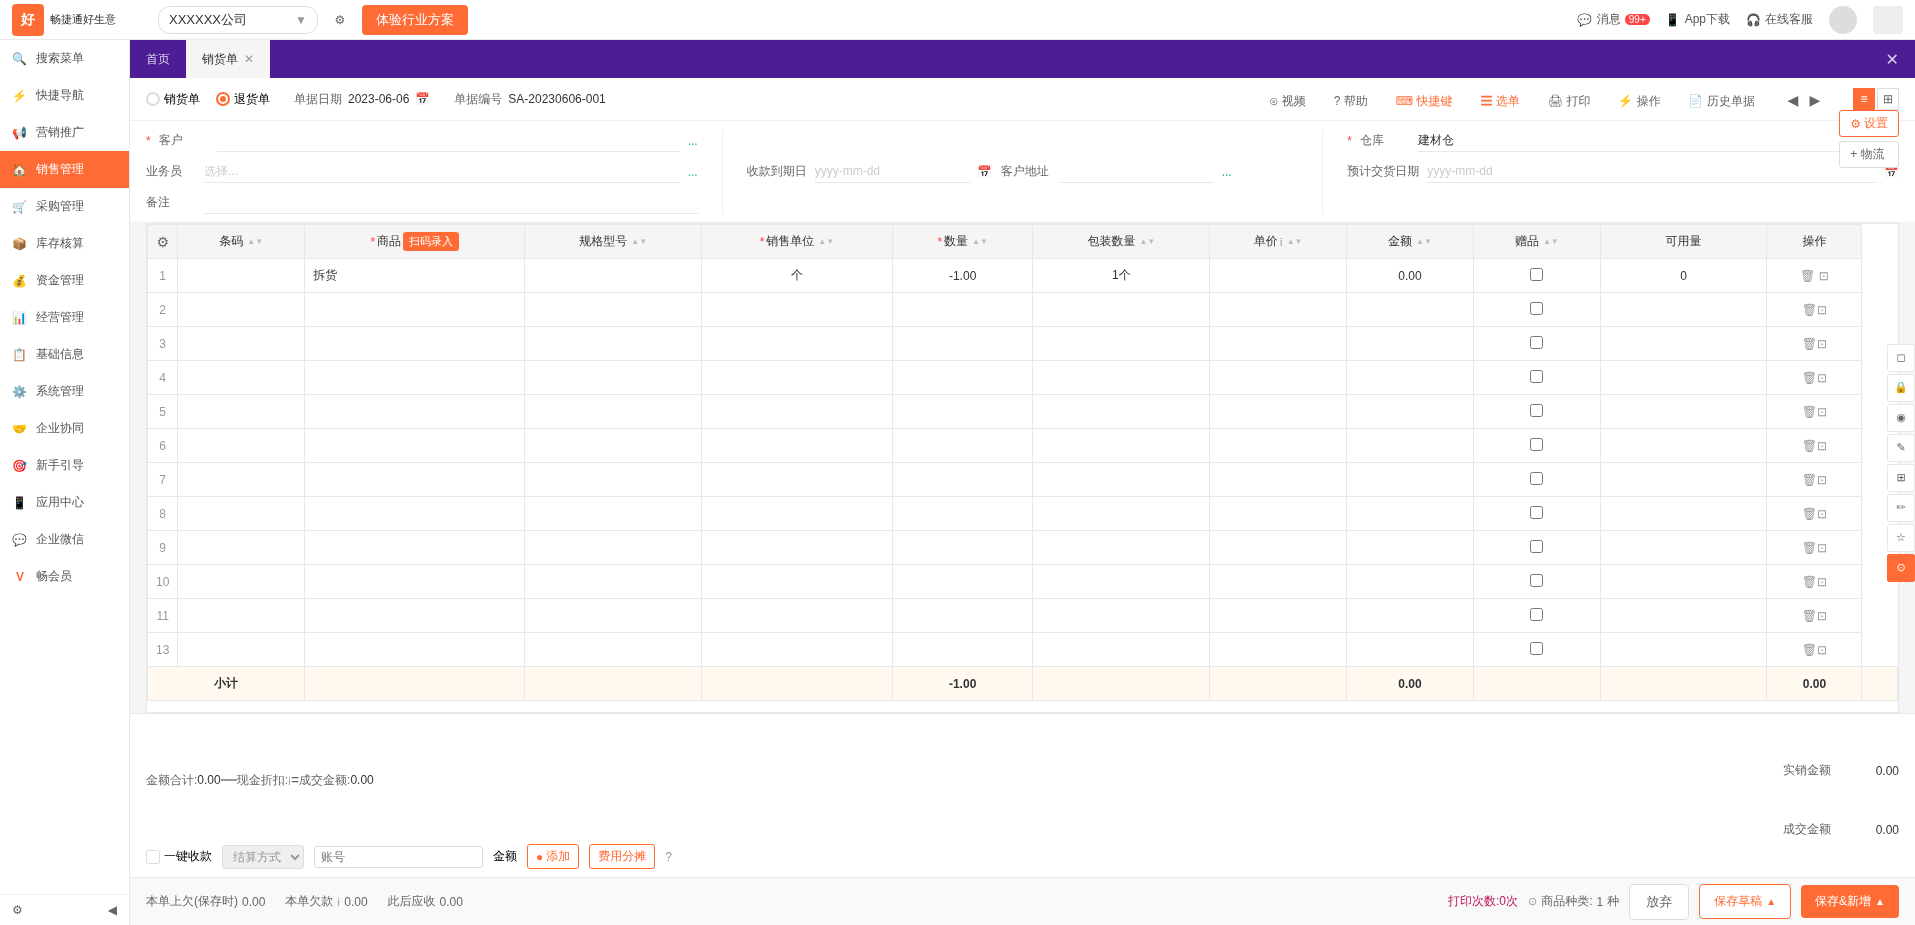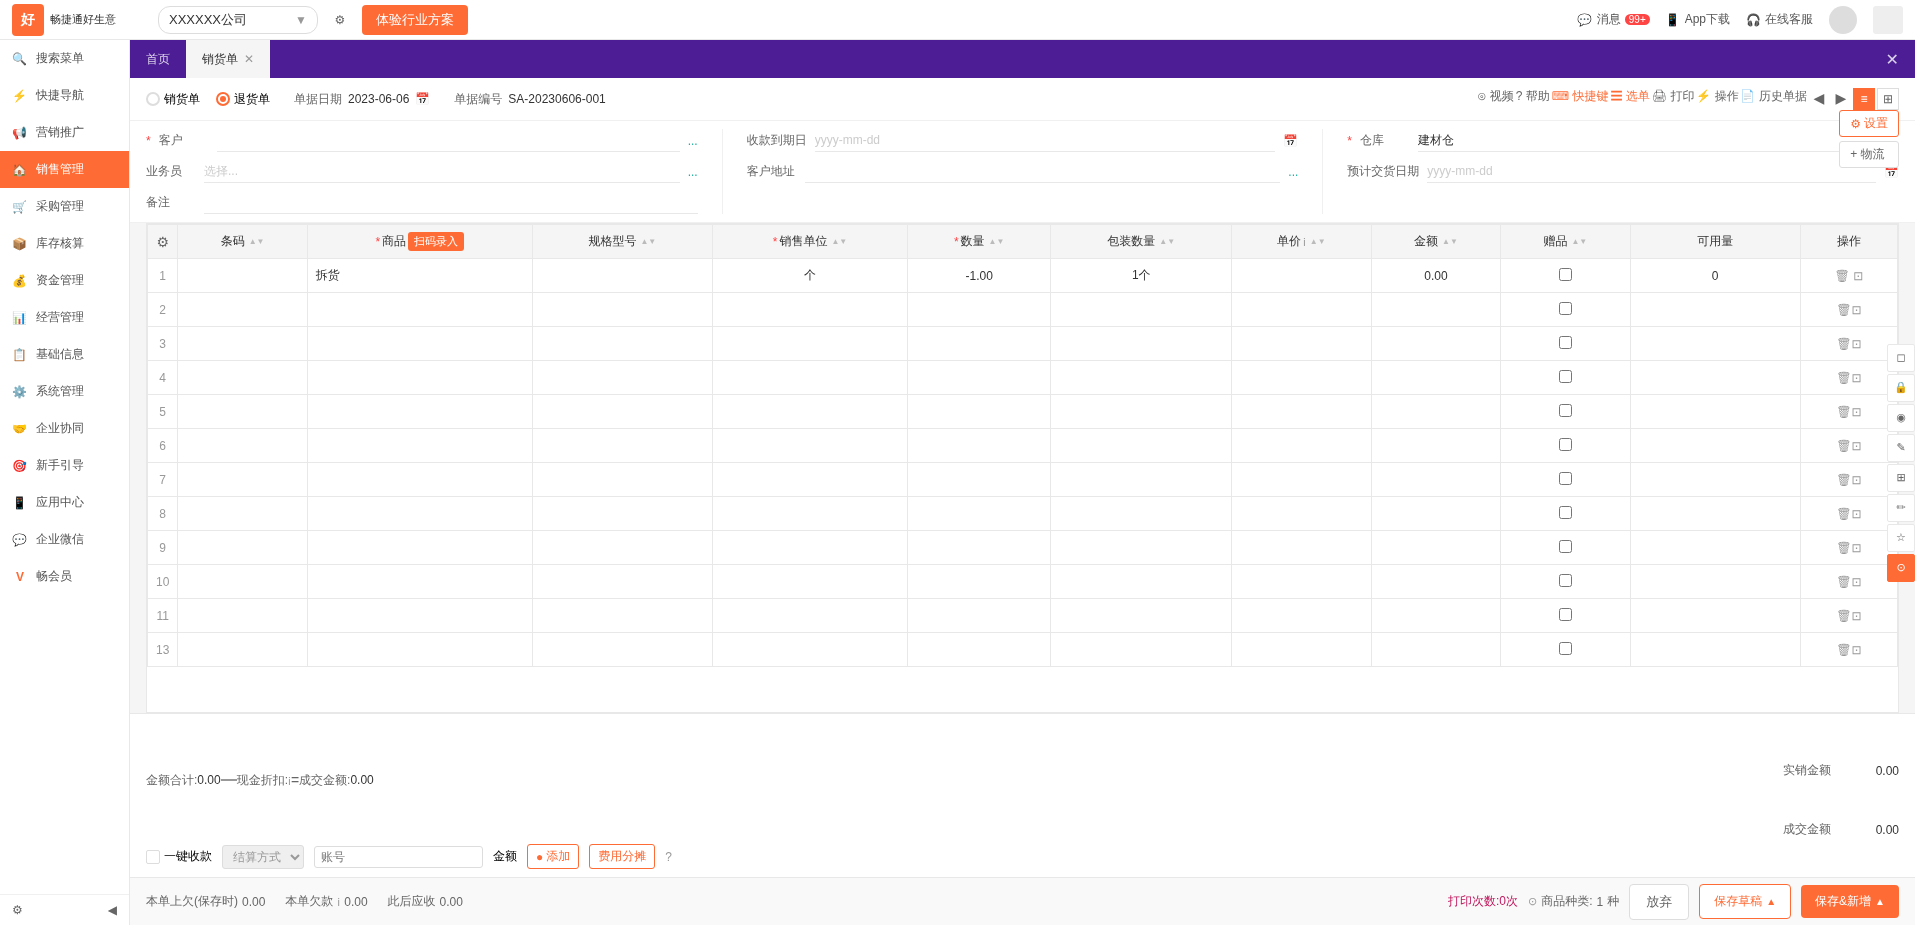--- a/index.html
+++ b/index.html
@@ -42,21 +42,21 @@
     .form-area { background: #fff; flex-shrink: 0; }
     .form-header { display: flex; align-items: center; padding: 10px 16px; gap: 24px; border-bottom: 1px solid #f0f0f0; }
     .radio-group { display: flex; align-items: center; gap: 16px; }
     .radio-item { display: flex; align-items: center; gap: 4px; cursor: pointer; }
     .radio-circle { width: 14px; height: 14px; border: 2px solid #ddd; border-radius: 50%; display: flex; align-items: center; justify-content: center; }
     .radio-circle.selected { border-color: #ff6b35; }
     .radio-dot { width: 6px; height: 6px; background: #ff6b35; border-radius: 50%; }
     .form-header-field { display: flex; align-items: center; gap: 6px; justify-content: center; }
     .field-label { color: #666; }
     .field-value { color: #333; }
-    .header-right-actions { margin-left: auto; display: flex; align-items: flex-start; gap: 2px; }
+    .header-right-actions { margin-left: auto; display: flex; align-items: flex-end; gap: 28px; }
     .action-link { color: #666; cursor: pointer; display: flex; align-items: center; gap: 3px; font-size: 12px; }
     .action-link-orange { color: #ff6b35; cursor: pointer; display: flex; align-items: center; gap: 3px; font-size: 12px; }
     .nav-arrows { display: flex; gap: 2px; }
     .nav-arrow { width: 20px; height: 20px; display: flex; align-items: center; justify-content: center; cursor: pointer; color: #666; font-size: 14px; }
     .view-toggle { display: flex; gap: 2px; }
     .view-btn { width: 22px; height: 22px; display: flex; align-items: center; justify-content: center; cursor: pointer; color: #666; border: 1px solid #ddd; }
     .view-btn.active { background: #ff6b35; color: #fff; border-color: #ff6b35; }
     .side-action-btn { width: 28px; height: 28px; background: #fff; border: 1px solid #e8e8e8; display: flex; align-items: center; justify-content: center; cursor: pointer; color: #666; font-size: 14px; border-radius: 2px; }
     .side-action-btn.orange { background: #ff6b35; color: #fff; border-color: #ff6b35; }
     .form-row { display: flex; align-items: center; gap: 8px; }
@@ -292,21 +292,21 @@
             <span class="form-row-label">业务员</span>
             <input class="form-input" placeholder="选择..." style="flex: 1 1 0%;">
             <span class="more-btn">...</span>
           </div>
           <div class="form-row">
             <span class="form-row-label">备注</span>
             <input class="form-input" style="flex: 1 1 0%;">
           </div>
         </div>
 
-        <div style="flex:1; display:flex; flex-direction:column; gap:8px; padding:0 24px; border-right:1px solid #f0f0f0;">
+        <div style="flex:1; display:flex; flex-direction:row; gap:8px; padding:0 24px; border-right:1px solid #f0f0f0;">
           <div class="form-row">
             <span class="form-row-label">收款到期日</span>
             <input class="form-input" placeholder="yyyy-mm-dd" style="flex: 1 1 0%;">
             <span class="calendar-icon">📅</span>
           </div>
           <div class="form-row">
             <span class="form-row-label">客户地址</span>
             <input class="form-input" style="flex: 1 1 0%;">
             <span class="more-btn">...</span>
           </div>
@@ -571,20 +571,34 @@
               <td></td>
               <td></td>
               <td></td>
               <td></td>
               <td></td>
               <td><input type="checkbox" style=""></td>
               <td></td>
               <td><span class="delete-icon">🗑</span><span class="copy-icon">⊡</span></td>
             </tr>
 
+          <tr class="subtotal-row">
+            <td colspan="2" style="text-align:center;">小计</td>
+            <td></td>
+            <td></td>
+            <td></td>
+            <td class="cell-red">-1.00</td>
+            <td></td>
+            <td></td>
+            <td>0.00</td>
+            <td></td>
+            <td></td>
+            <td>0.00</td>
+            <td></td>
+          </tr>
         </tbody>
       </table>
     </div>
 
     <div class="bottom-summary">
       <div class="summary-row">
         <span class="summary-label">金额合计:</span>
         <span class="summary-item">0.00</span>
         <span class="minus-line"></span>
         <span class="summary-label">现金折扣:</span>

